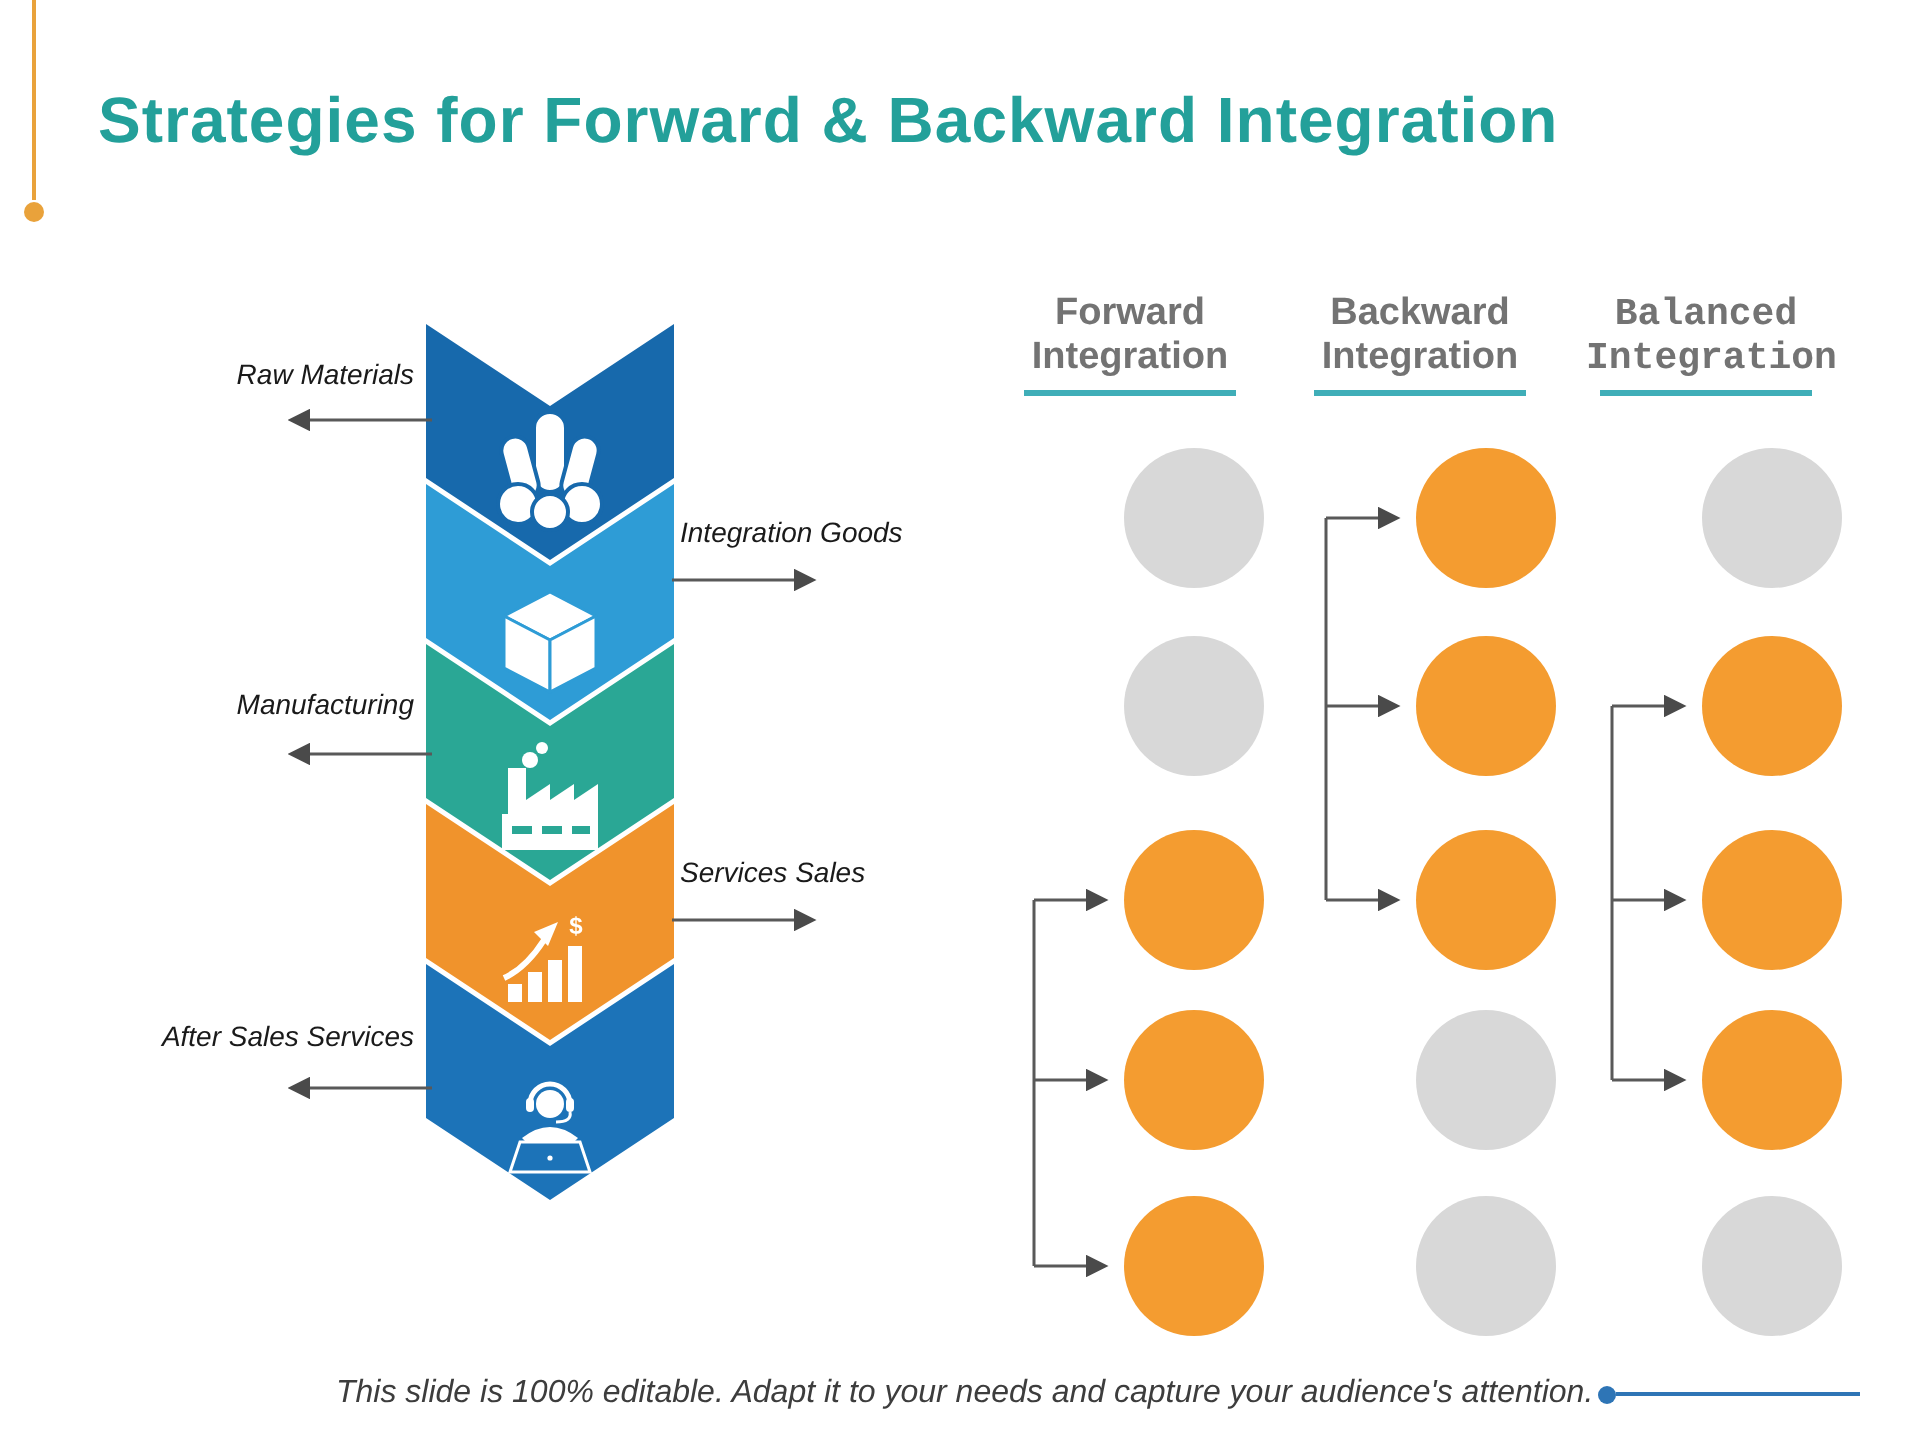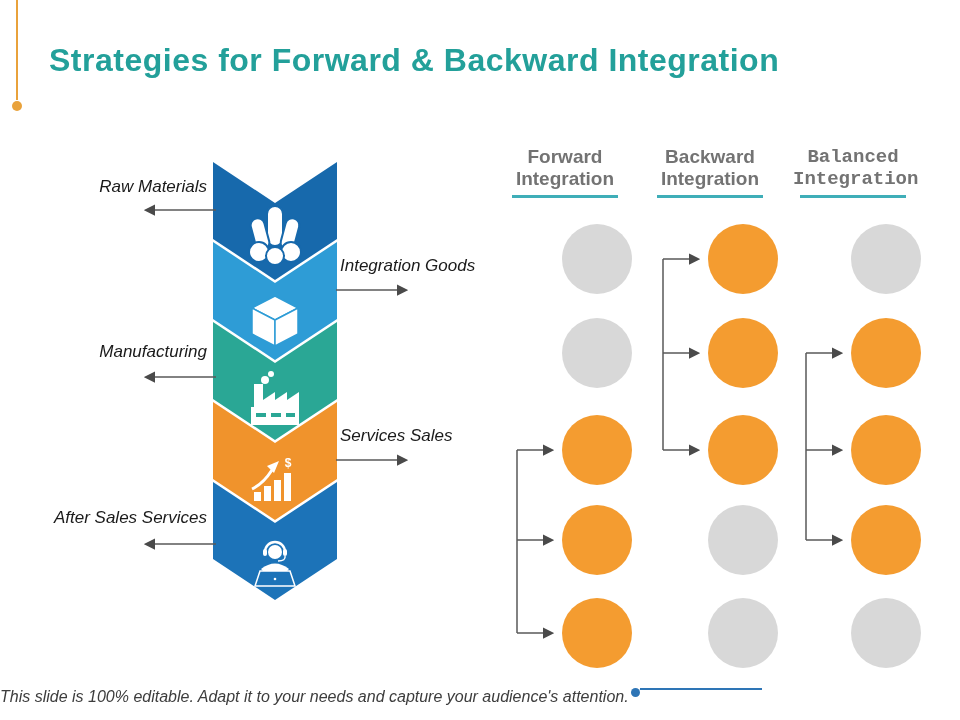--- a/index.html
+++ b/index.html
@@ -9,32 +9,32 @@
   }
   .accent-line { position:absolute; left:16px; top:0; width:2px; height:100px; }
   .accent-dot  { position:absolute; left:12px; top:101px; width:10px; height:10px; border-radius:50%; }
   .title {
     position:absolute; left:37px; top:30px; margin:12px;
     font-size:32px; font-weight:bold; letter-spacing:0.5px; white-space:nowrap;
   }
   .diagram-svg { position:absolute; left:0; top:0; }
   .conn { stroke:#595959; stroke-width:1.5; fill:none; }
   .stage-label {
-    position:absolute; font-style:italic; font-size:17px; color:#1a1a1a;
+    position:absolute; font-style:italic; font-size:14px; color:#1a1a1a;
     white-space:nowrap; line-height:22px;
   }
   .stage-label.left { text-align:right; }
   .col-header {
     position:absolute; top:146px; width:120px; text-align:center;
     font-weight:bold; font-size:19px; line-height:22px; color:#737373;
   }
   .col-underline { height:3px; width:106px; margin:5px auto 0; }
   .footer {
     position:absolute; left:0; top:688px; width:844px;
-    display:flex; box-sizing:border-box;
+    display:flex; align-items:center; padding-left:168px; box-sizing:border-box;
   }
   .footer-text { font-style:italic; font-size:16px; color:#3d3d3d; white-space:nowrap; }
   .footer-dot  { width:9px; height:9px; border-radius:50%; margin-left:2px; flex:none; }
   .footer-line { width:122px; height:2px; flex:none; }
 </style>
 </head>
 <body>
 
 <div class="slide">
 

